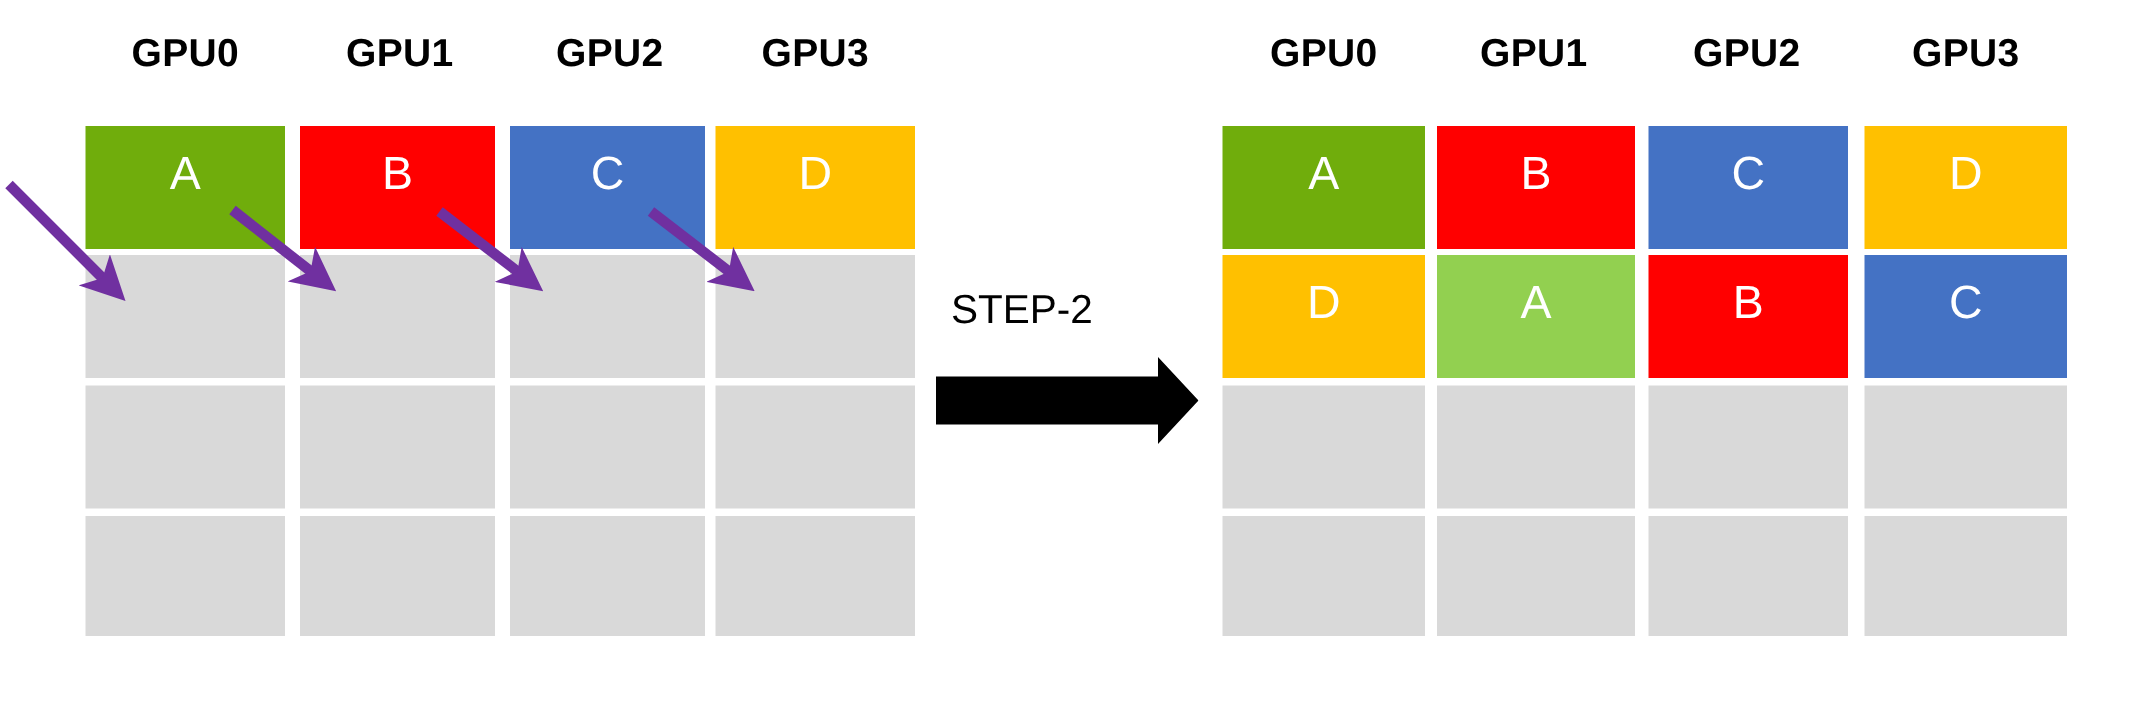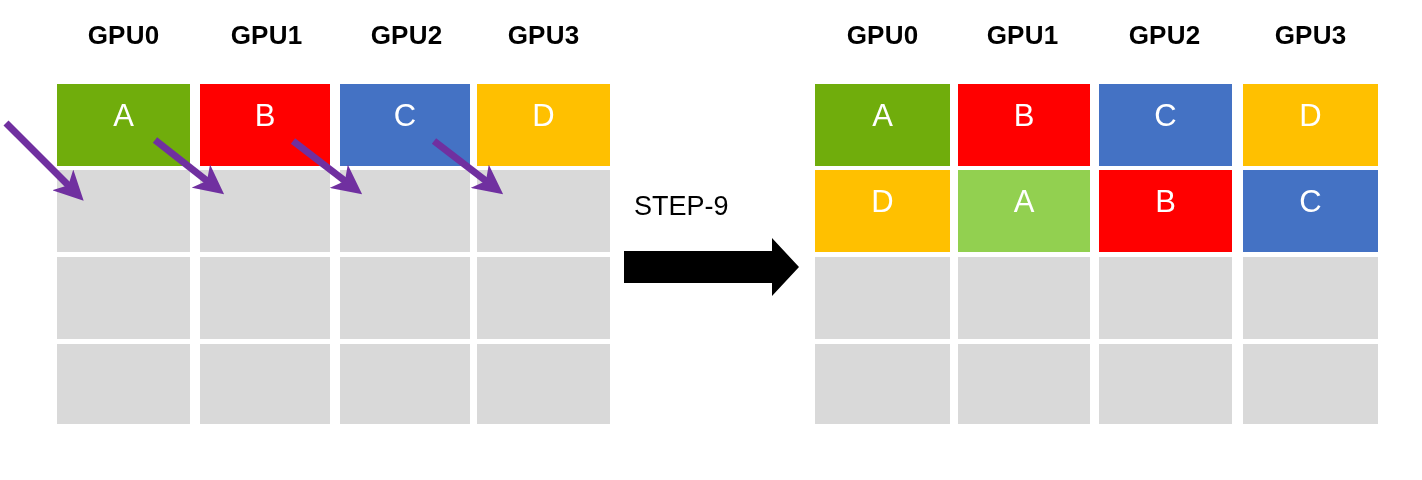--- a/index.html
+++ b/index.html
@@ -215,19 +215,19 @@
       </marker>
     </defs>
     <g id="arrow-group">
         <line x1="6" y1="123" x2="70.80761184457488" y2="187.8076118445749" stroke="#7030a0" stroke-width="7" marker-end="url(#ahead)"></line>
         <line x1="155" y1="140" x2="209.77240394488956" y2="182.97527078752873" stroke="#7030a0" stroke-width="7" marker-end="url(#ahead)"></line>
         <line x1="293" y1="141" x2="347.6958881416402" y2="183.073760108954" stroke="#7030a0" stroke-width="7" marker-end="url(#ahead)"></line>
         <line x1="434" y1="141" x2="488.6958881416402" y2="183.073760108954" stroke="#7030a0" stroke-width="7" marker-end="url(#ahead)"></line>
       </g>
   </svg>
 
-  <div id="step-label">STEP-9</div>
+  <div id="step-label">STEP-2</div>
   <svg id="step-arrow" viewBox="0 0 175 58" preserveAspectRatio="none">
     <path d="M0,13 L148,13 L148,0 L175,29 L148,58 L148,45 L0,45 Z" fill="#000000"></path>
   </svg>
 
 
 </div>
 
 </body></html>

